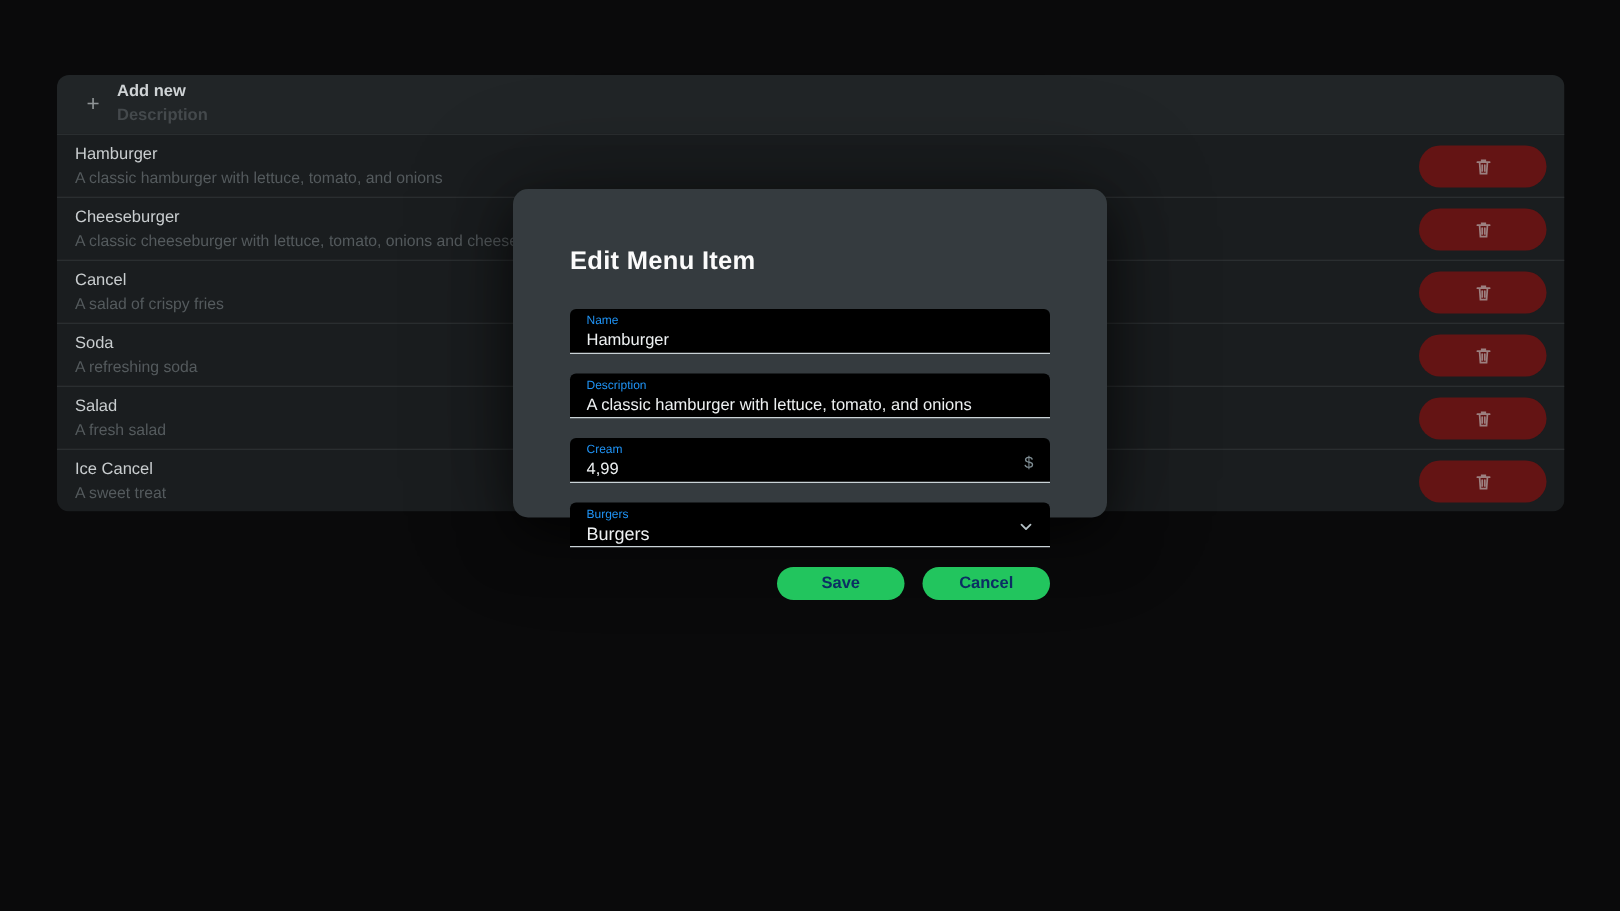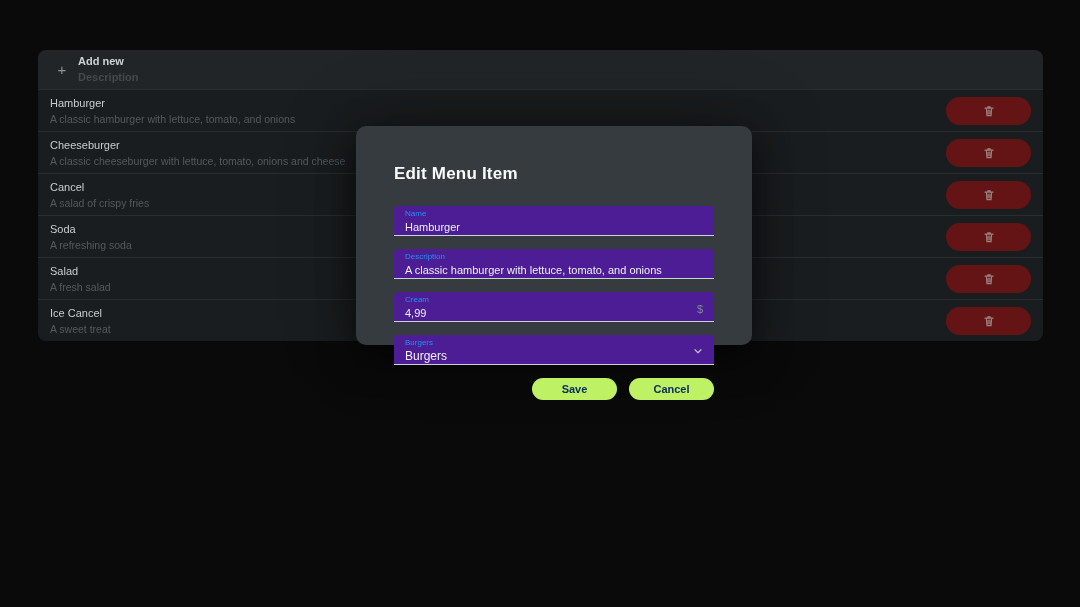--- a/index.html
+++ b/index.html
@@ -34,32 +34,32 @@
   .item-desc{font-size:10.5px;line-height:13px;color:#545a5d;margin-top:3px;white-space:nowrap;overflow:hidden;}
   .del{
     position:absolute;right:12px;top:50%;transform:translateY(-50%);
     width:85px;height:28px;border-radius:14px;border:none;
     background:#641414;display:flex;align-items:center;justify-content:center;
     cursor:pointer;padding:0;
   }
   .del svg{display:block;}
   
   .modal{
-    position:absolute;left:356px;top:126px;width:396px;height:219px;
+    position:absolute;left:342px;top:126px;width:396px;height:219px;
     background:#353b3f;border-radius:10px;box-sizing:border-box;
     box-shadow:0 12px 35px rgba(0,0,0,.6),0 0 70px rgba(0,0,0,.35);
   }
   .modal-title{
     margin:38px 0 0 38px;font-size:17px;line-height:20px;
     font-weight:600;color:#fbfbfb;letter-spacing:.2px;
   }
   .fields{margin:22px 38px 0 38px;width:320px;}
   .field{
     position:relative;height:30px;box-sizing:border-box;
-    background:#4c1d95;border-radius:4px 4px 0 0;
+    background:#000000;border-radius:4px 4px 0 0;
     border-bottom:1px solid #c9d2d6;
     padding:3px 0 0 11px;margin-bottom:13px;
   }
   .field label{display:block;font-size:8px;line-height:10px;color:#1f93f5;}
   .field input{
     display:block;width:270px;background:transparent;border:0;outline:0;
     padding:0;margin-top:1px;font-family:inherit;
     font-size:11px;line-height:14px;color:#eef1f2;
   }
   .field .sel-value{margin-top:1px;font-size:12px;line-height:14px;color:#eef1f2;}
@@ -67,21 +67,21 @@
     position:absolute;right:11px;bottom:6px;
     font-size:11px;color:#7e8c92;
   }
   .chev{position:absolute;right:10px;bottom:7px;}
   .btnrow{
     display:flex;justify-content:flex-end;gap:12px;
     margin:12px 38px 0 0;
   }
   .btn{
     width:85px;height:22px;border-radius:11px;border:none;
-    background:#bef264;color:#0b2e63;font-weight:700;font-size:11px;
+    background:#22c55e;color:#0b2e63;font-weight:700;font-size:11px;
     font-family:inherit;display:flex;align-items:center;justify-content:center;
     cursor:pointer;padding:0;
   }
 </style>
 </head>
 <body>
 
 <div class="list">
 
   <div class="row header">

